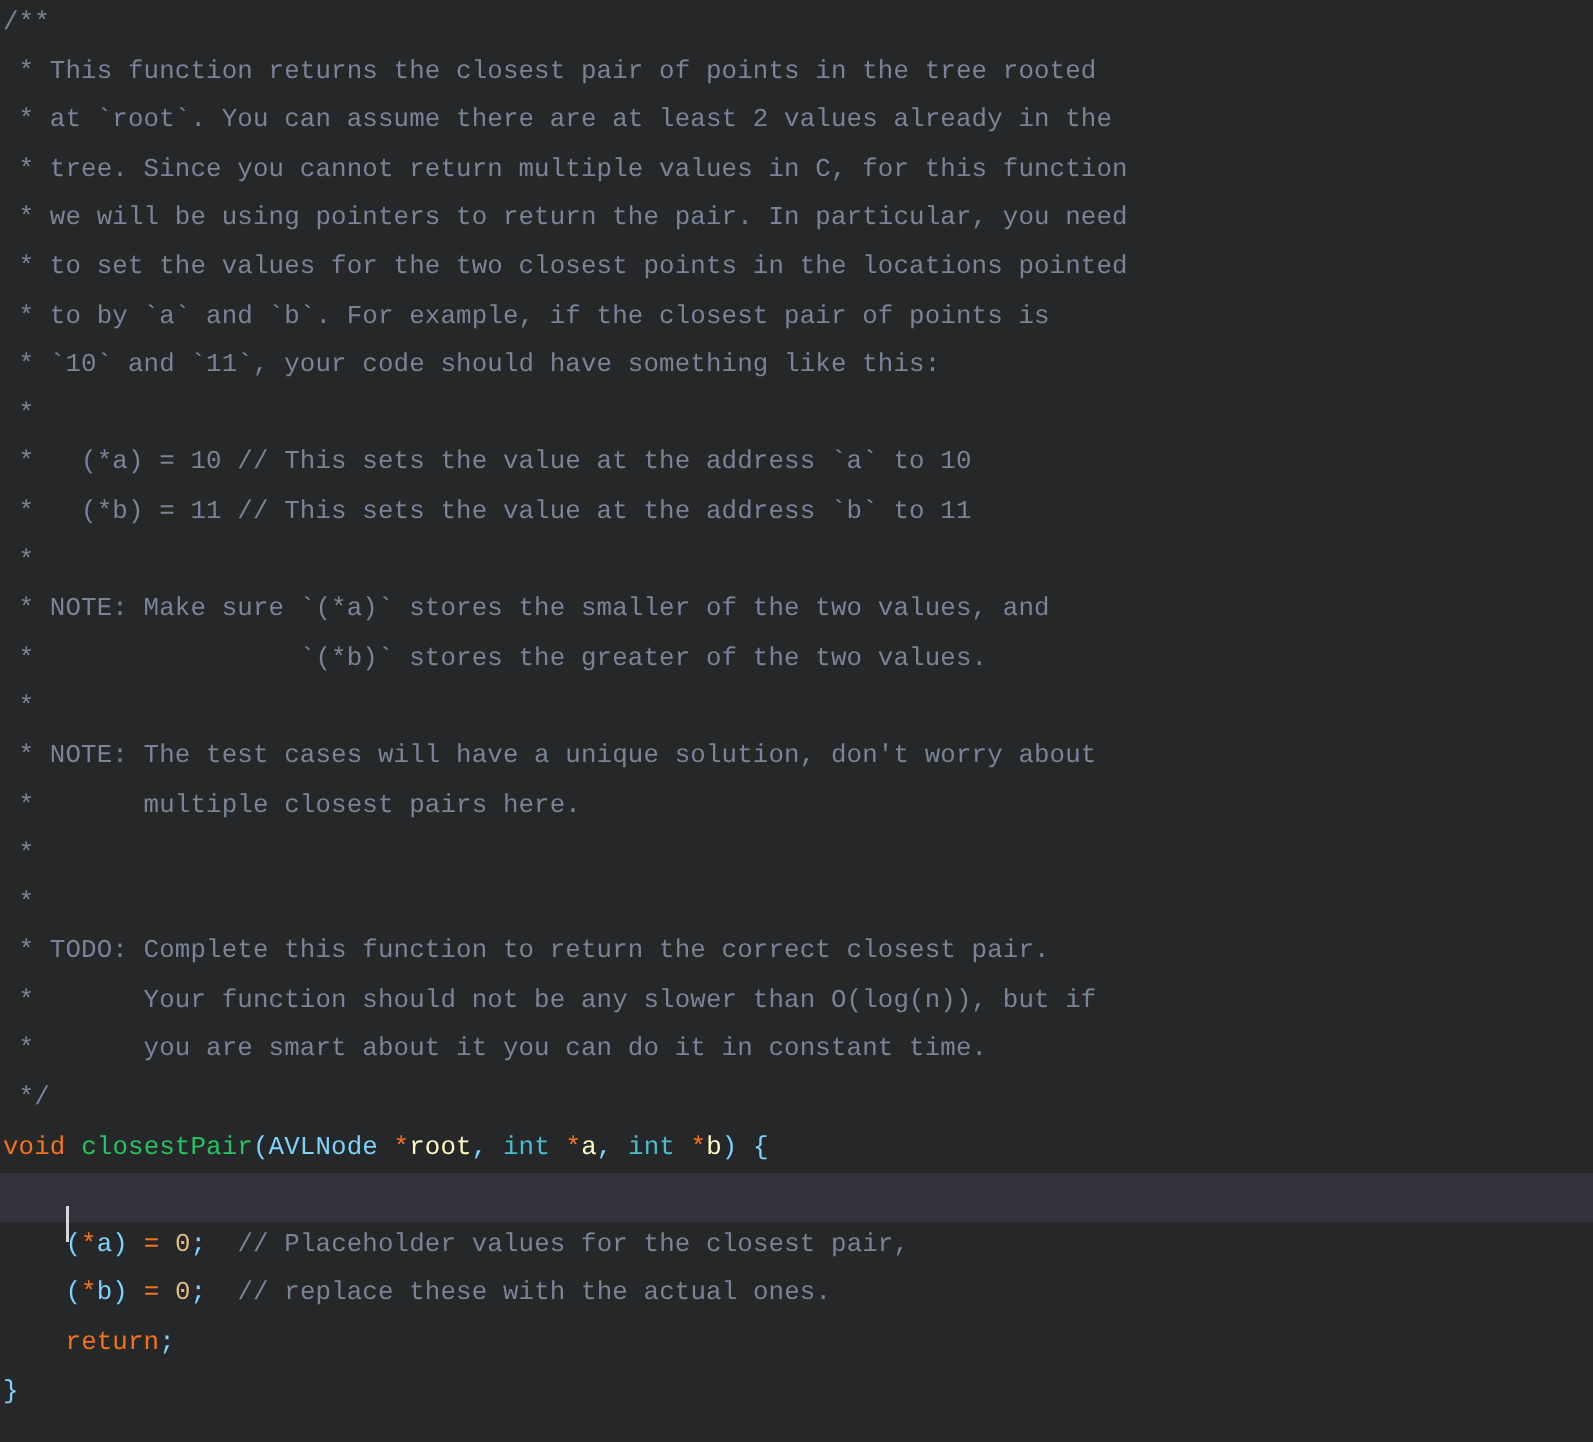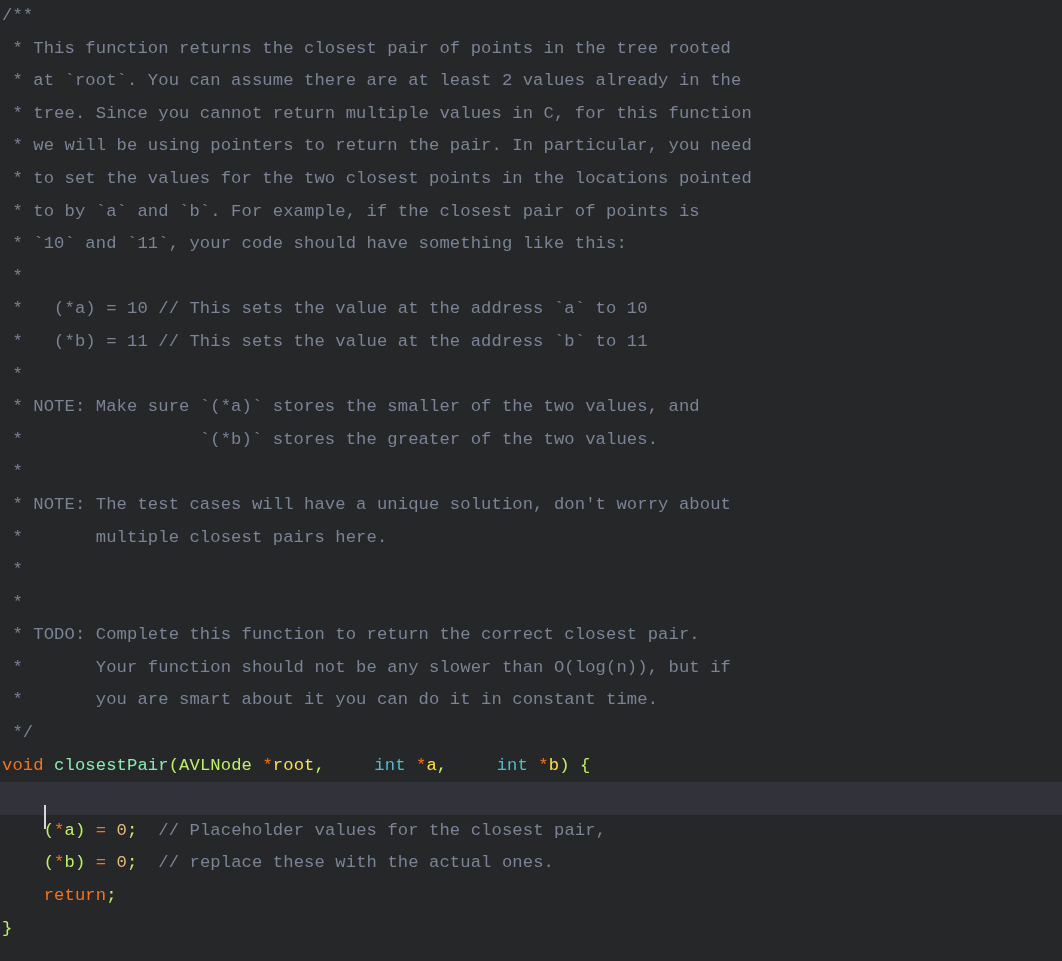--- a/index.html
+++ b/index.html
@@ -21,26 +21,26 @@
   }
   .line {
     height: 32.6px;
     padding-left: 2px;
   }
   .line.current {
     background: #32333a;
   }
   .comment { color: #7a8496; }
   .keyword { color: #f97316; }
-  .funcname { color: #86efac; }
-  .type { color: #4cbdcc; margin-left: 39px; }
-  .param { color: #fde047; }
+  .funcname { color: #22c55e; }
+  .type { color: #4cbdcc; }
+  .param { color: #fef9c3; }
   .num { color: #e0bb7d; }
   .plain { color: #d6d6dd; }
-  .punc { color: #bef264; }
+  .punc { color: #7dd3fc; }
   .caret-holder {
     display: inline-block;
     position: relative;
     width: 0;
   }
   .caret {
     position: absolute;
     left: 0;
     top: 3px;
     width: 2px;

